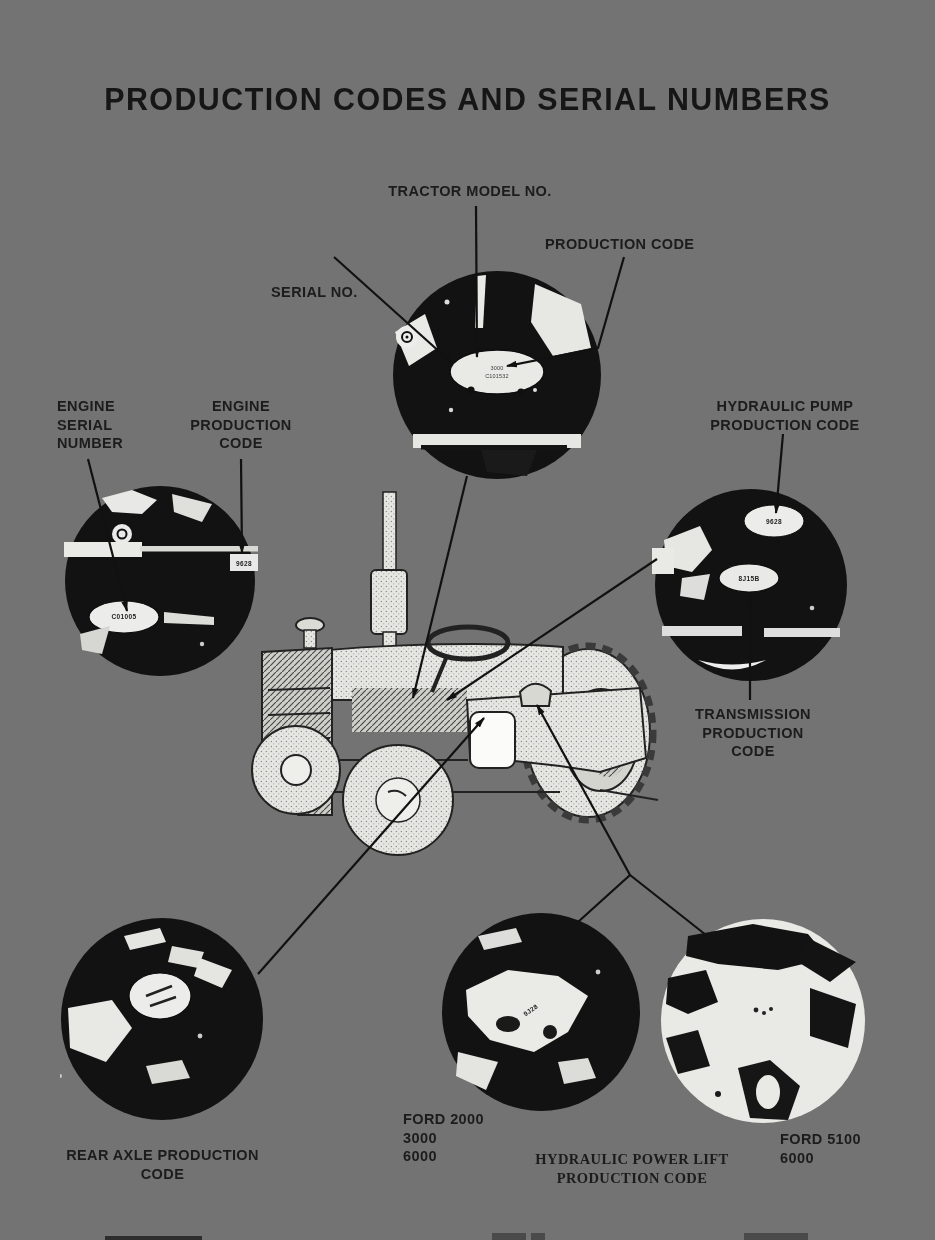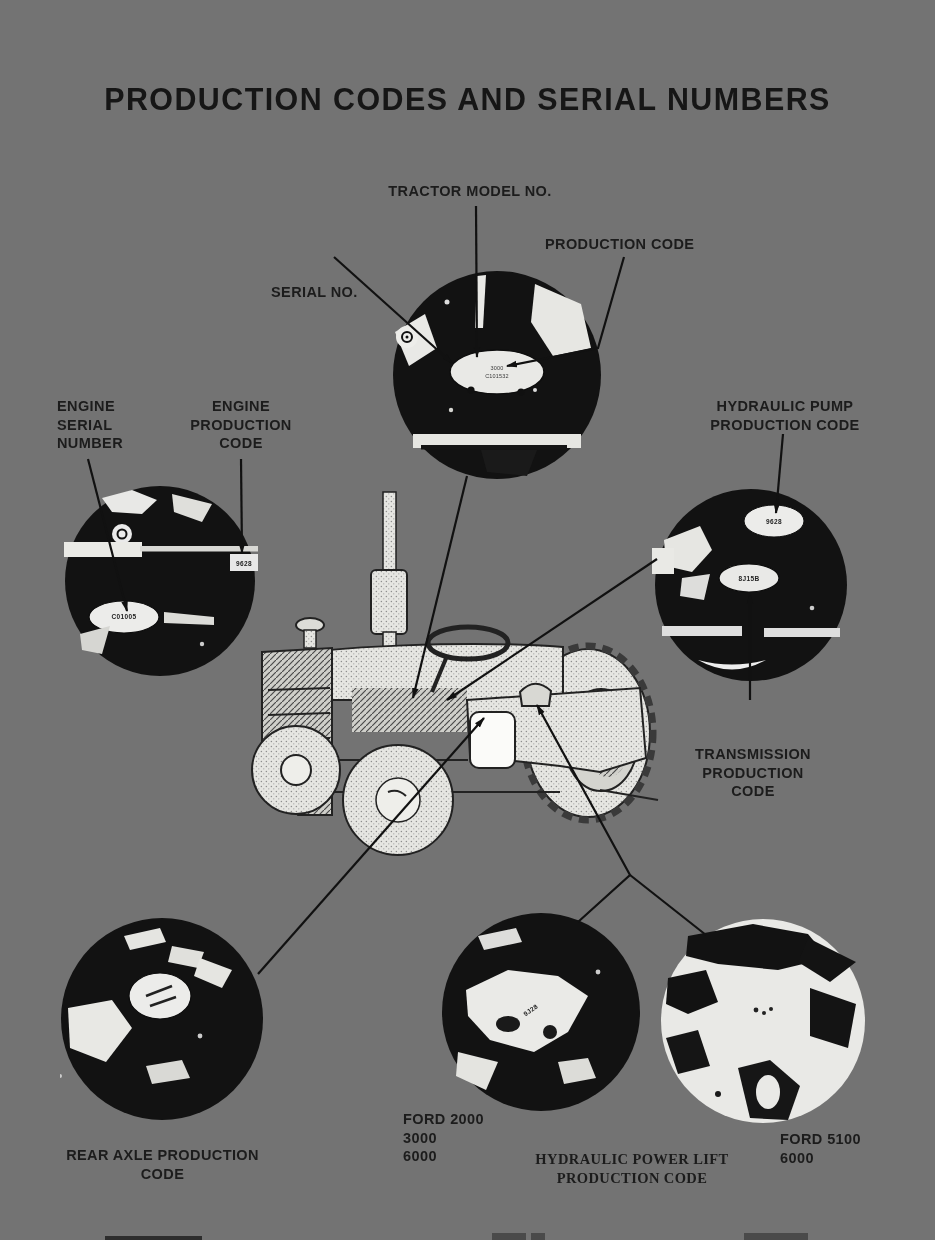--- a/index.html
+++ b/index.html
@@ -220,21 +220,21 @@
     <div>ENGINE</div>
     <div>PRODUCTION</div>
     <div>CODE</div>
   </div>
 
   <div class="callout ctr lbl" style="left:675px;top:397px;width:220px;">
     <div>HYDRAULIC PUMP</div>
     <div>PRODUCTION CODE</div>
   </div>
 
-  <div class="callout ctr lbl" style="left:663px;top:745px;width:180px;">
+  <div class="callout ctr lbl" style="left:663px;top:705px;width:180px;">
     <div>TRANSMISSION</div>
     <div>PRODUCTION</div>
     <div>CODE</div>
   </div>
 
   <div class="callout ctr lbl" style="left:40px;top:1146px;width:245px;">
     <div>REAR AXLE PRODUCTION</div>
     <div>CODE</div>
   </div>
 

